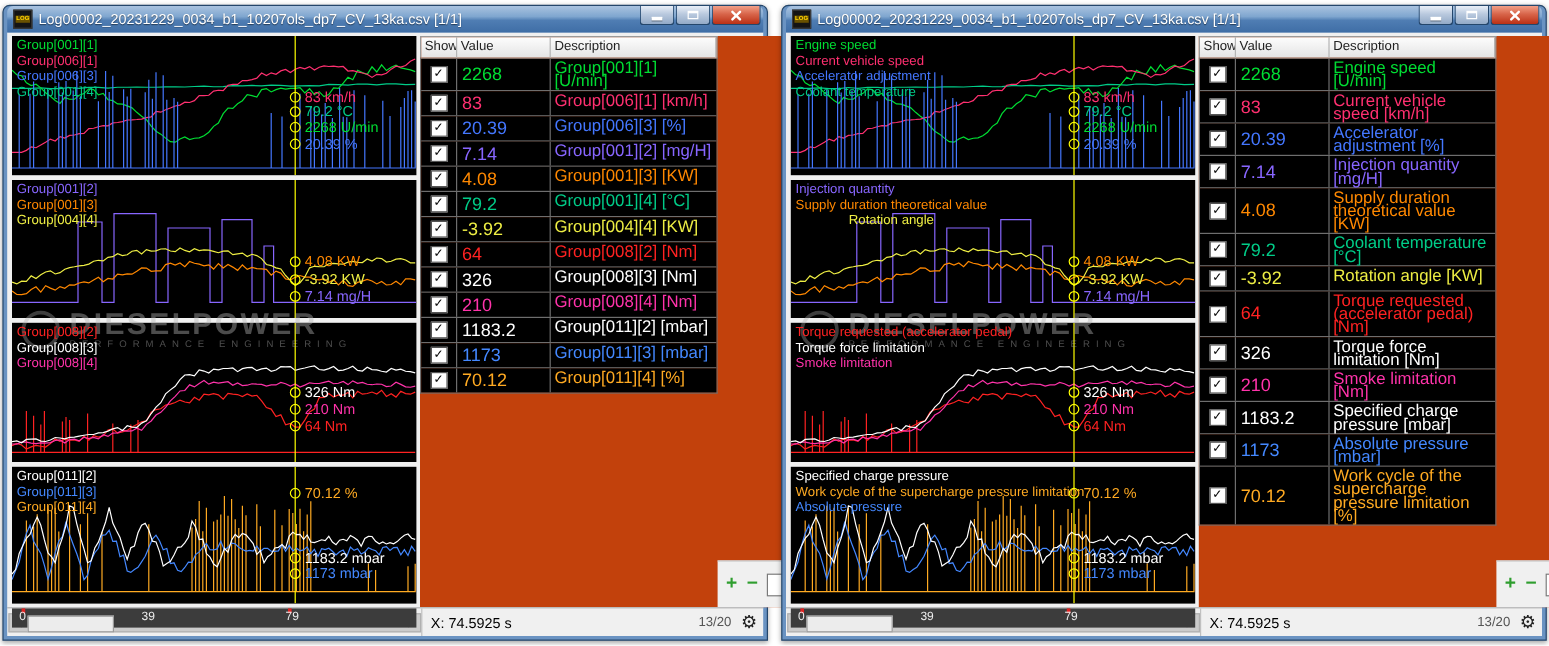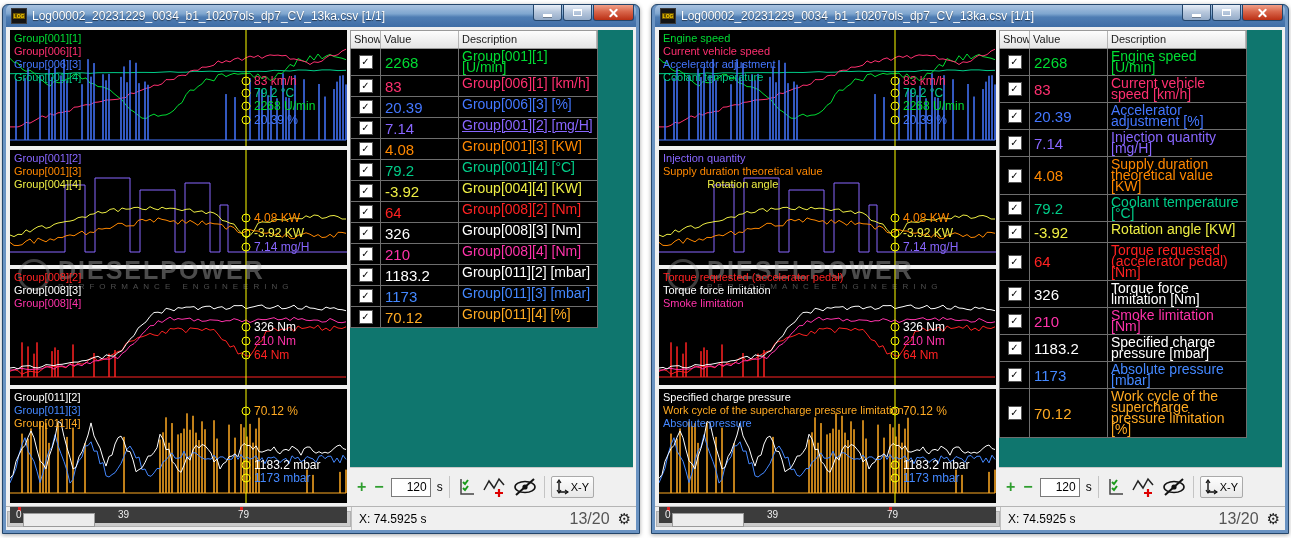--- a/index.html
+++ b/index.html
@@ -42,21 +42,21 @@
   .anno{position:absolute;z-index:4;font-size:12px;white-space:nowrap;}
   .xaxis{height:16px;background:#3c3c3c;position:relative;flex:none;}
   .tick{position:absolute;top:2px;color:#eee;font-size:10px;}
   .redmark{position:absolute;top:0;width:3px;height:4px;background:#e02020;}
   .watermark{position:absolute;left:8px;top:228px;z-index:2;pointer-events:none;display:flex;align-items:center;gap:8px;}
   .wm-circle{width:26px;height:26px;border:3px solid rgba(175,175,175,.35);border-radius:50%;flex:none;}
   .wm-l1{font-size:25px;font-weight:bold;letter-spacing:2px;color:rgba(180,180,180,.42);line-height:24px;}
   .wm-l2{font-size:8px;letter-spacing:5px;color:rgba(180,180,180,.42);}
 
   
-  .rightcol{flex:1;background:#0f766e;display:flex;flex-direction:column;min-height:0;}
+  .rightcol{flex:1;background:#c2410c;display:flex;flex-direction:row;min-height:0;}
   .sigtable{width:248px;flex:none;font-size:11px;}
   .thead{display:grid;grid-template-columns:30px 78px 1fr;background:linear-gradient(180deg,#fdfdfd,#e4e4e4);
     border:1px solid #9a9a9a;border-bottom:none;height:17px;}
   .thead span{padding:2px 0 0 3px;color:#222;border-right:1px solid #b5b5b5;overflow:hidden;white-space:nowrap;}
   .tbody{border:1px solid #6e6e6e;border-top:1px solid #9a9a9a;}
   .trow{display:grid;grid-template-columns:30px 78px 1fr;background:#000;border-bottom:1px solid #6e6e6e;min-height:20px;}
   .trow:last-child{border-bottom:none;}
   .cell{border-right:1px solid #6e6e6e;display:flex;align-items:center;}
   .cell:last-child{border-right:none;}
   .cell-show{justify-content:center;}
@@ -80,21 +80,21 @@
   
   .bottomrow{height:23px;background:#f0f0f0;border-top:1px solid #b5b5b5;display:flex;align-items:center;flex:none;}
   .hscroll{width:344px;height:16px;margin-left:1px;background:#cbcbcb;display:flex;align-items:center;flex:none;border:1px solid #b0b0b0;box-sizing:border-box;}
   .harrow{width:15px;height:100%;display:flex;align-items:center;justify-content:center;cursor:default;}
   .tri-l{width:0;height:0;border:4px solid transparent;border-right:5px solid #555;border-left:none;}
   .tri-r{width:0;height:0;border:4px solid transparent;border-left:5px solid #555;border-right:none;}
   .htrack{flex:1;height:100%;position:relative;}
   .hthumb{position:absolute;left:0;top:1px;width:70px;height:12px;background:#ececec;border:1px solid #9a9a9a;}
   .statusbar{flex:1;display:flex;align-items:center;height:100%;border-left:1px solid #c0c0c0;padding-left:7px;}
   .status-x{font-size:12px;color:#000;}
-  .status-counter{margin-left:auto;font-size:16px;color:#555;text-align:center;}
+  .status-counter{margin-left:auto;font-size:11px;color:#555;text-align:center;}
   .gear{font-size:15px;color:#222;margin:0 5px 0 8px;cursor:default;line-height:15px;}
 </style>
 </head>
 <body>
 
 <div class="window">
   <div class="titlebar">
     <div class="app-icon">
         <span>LOG</span>
       </div>
@@ -236,21 +236,21 @@
                 <span class="checkbox">✓</span>
               </div>
               <div class="cell cell-value" style="color: rgb(68, 119, 255);">20.39</div>
               <div class="cell cell-desc" style="color: rgb(68, 119, 255);">Group[006][3] [%]</div>
             </div>
             <div class="trow">
               <div class="cell cell-show">
                 <span class="checkbox">✓</span>
               </div>
               <div class="cell cell-value" style="color: rgb(136, 102, 255);">7.14</div>
-              <div class="cell cell-desc" style="color: rgb(136, 102, 255); text-decoration: underline;">Group[001][2] [mg/H]</div>
+              <div class="cell cell-desc" style="color: rgb(136, 102, 255);">Group[001][2] [mg/H]</div>
             </div>
             <div class="trow">
               <div class="cell cell-show">
                 <span class="checkbox">✓</span>
               </div>
               <div class="cell cell-value" style="color: rgb(255, 136, 0);">4.08</div>
               <div class="cell cell-desc" style="color: rgb(255, 136, 0);">Group[001][3] [KW]</div>
             </div>
             <div class="trow">
               <div class="cell cell-show">

